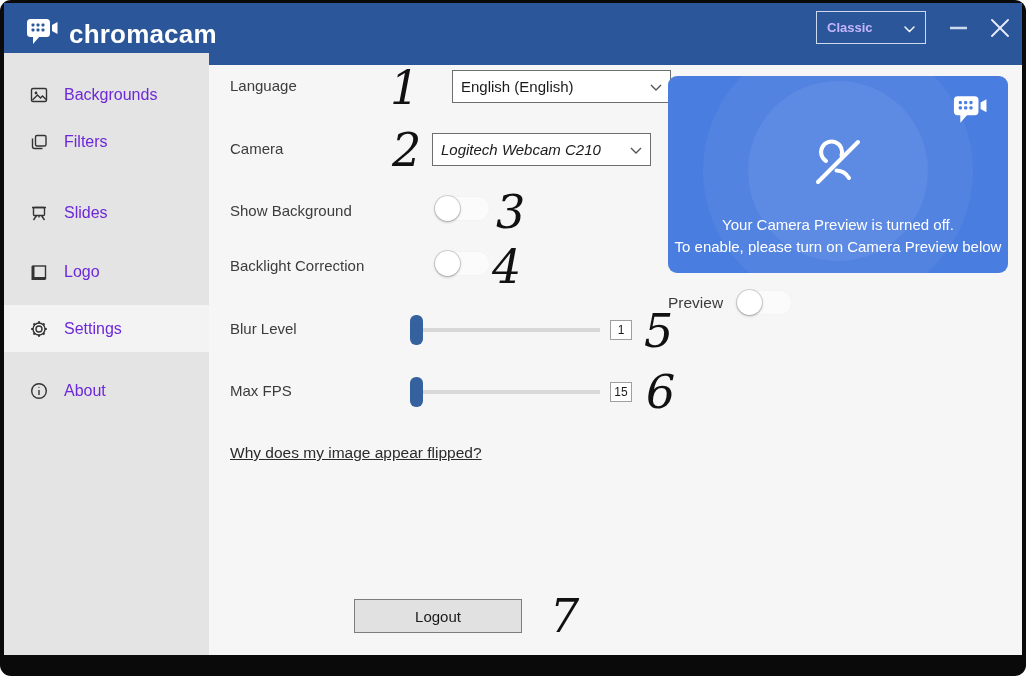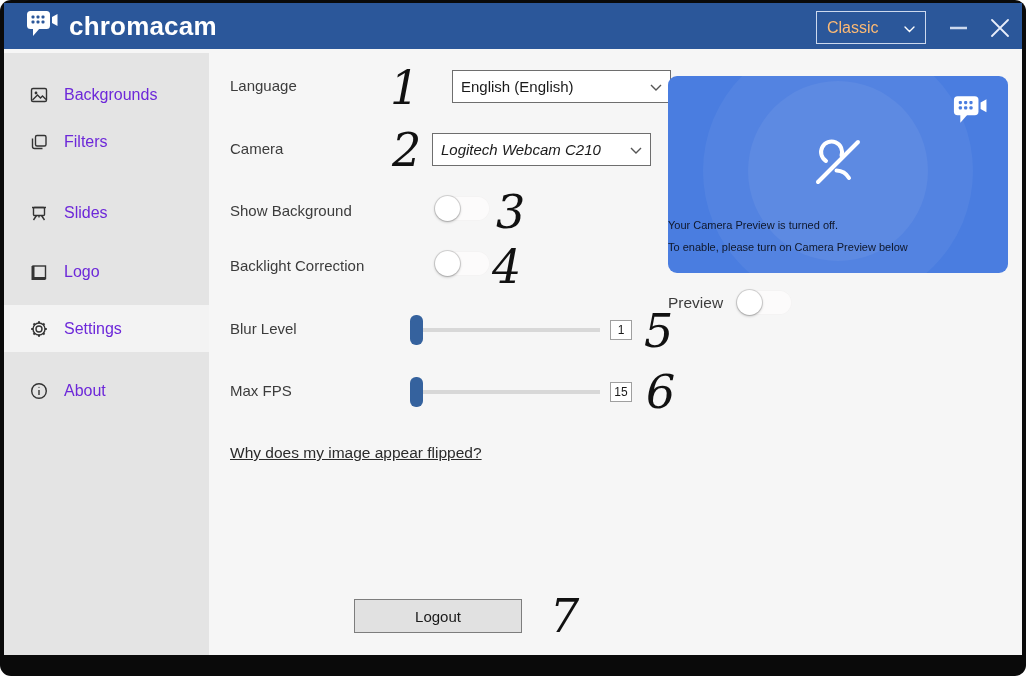--- a/index.html
+++ b/index.html
@@ -1,25 +1,25 @@
 <!DOCTYPE html>
 <html><head>
 <meta charset="utf-8">
 <style>
   * { margin:0; padding:0; box-sizing:border-box; }
   html,body { width:1026px; height:676px; background:#fff; font-family:"Liberation Sans", sans-serif; }
   .frame { position:absolute; top:0; left:0; width:1026px; height:676px; background:#0a0a0a; border-radius:11px; overflow:hidden; }
   .window { position:absolute; top:3px; left:4px; width:1018px; height:652px; background:#f6f6f6; overflow:hidden; }
 
   
-  .titlebar { position:absolute; top:0; left:0; width:100%; height:46px; background:#2b579a; display:flex; align-items:center; }
+  .titlebar { position:absolute; top:0; left:0; width:100%; height:62px; background:#2b579a; display:flex; align-items:center; }
   .brand { display:flex; align-items:center; gap:9px; margin-left:22px; }
   .brand-text { color:#fff; font-size:26px; font-weight:700; letter-spacing:0.2px; }
   .theme-select { position:absolute; right:96px; top:8px; width:110px; height:33px; border:1.5px solid #cdd9ee; display:flex; align-items:center; padding:0 10px; cursor:default; }
-  .theme-select span.val { color:#fdba74; font-size:16px; flex:1; }
+  .theme-select span.val { color:#c4b5fd; font-size:13px; flex:1;font-weight:bold; }
   .win-btn { position:absolute; top:0; width:40px; height:50px; display:flex; align-items:center; justify-content:center; }
   .btn-min { right:44px; }
   .btn-close { right:2px; }
 
   
   .sidebar { position:absolute; top:50px; left:0; width:205px; height:602px; background:#e4e4e4; }
   .side-item { position:absolute; left:0; width:205px; height:47px; display:flex; align-items:center; cursor:pointer; }
   .side-item .s-icon { width:20px; height:20px; margin-left:25px; display:flex; }
   .side-item .s-label { margin-left:15px; font-size:16px; color:#6d28d9; }
   .side-item.selected { background:#f3f3f3; }
@@ -40,21 +40,21 @@
   .flip-link { position:absolute; font-size:15.5px; color:#2b2b2b; text-decoration:underline; cursor:pointer; }
   .logout-btn { position:absolute; width:168px; height:34px; background:#e1e1e1; border:1px solid #7d7d7d; font-size:15px; color:#1a1a1a; font-family:"Liberation Sans",sans-serif; cursor:pointer; }
 
   
   .preview-panel { position:absolute; left:664px; top:73px; width:340px; height:197px; border-radius:9px;
       background:#4a7de0; overflow:hidden; }
   .preview-panel .halo { position:absolute; left:50%; top:95px; transform:translate(-50%,-50%); width:270px; height:270px; border-radius:50%; background:rgba(255,255,255,0.05); }
   .preview-panel .halo2 { position:absolute; left:50%; top:95px; transform:translate(-50%,-50%); width:180px; height:180px; border-radius:50%; background:rgba(255,255,255,0.06); }
   .preview-logo { position:absolute; top:18px; right:18px; }
   .cam-off { position:absolute; left:50%; top:88px; transform:translate(-50%,-50%); }
-  .preview-msg { position:absolute; left:0; right:0; top:138px; text-align:left; color:#0f172a; font-size:11px; line-height:22px; }
+  .preview-msg { position:absolute; left:0; right:0; top:138px; text-align:center; color:#ffffff; font-size:15px; line-height:22px; }
 
   .annotation { position:absolute; font-family:"DejaVu Serif", serif; font-style:italic; font-size:46px; color:#111; line-height:1; }
 </style>
 </head>
 <body>
 
 <div class="frame">
 <div class="window">
 
   <div class="titlebar">

